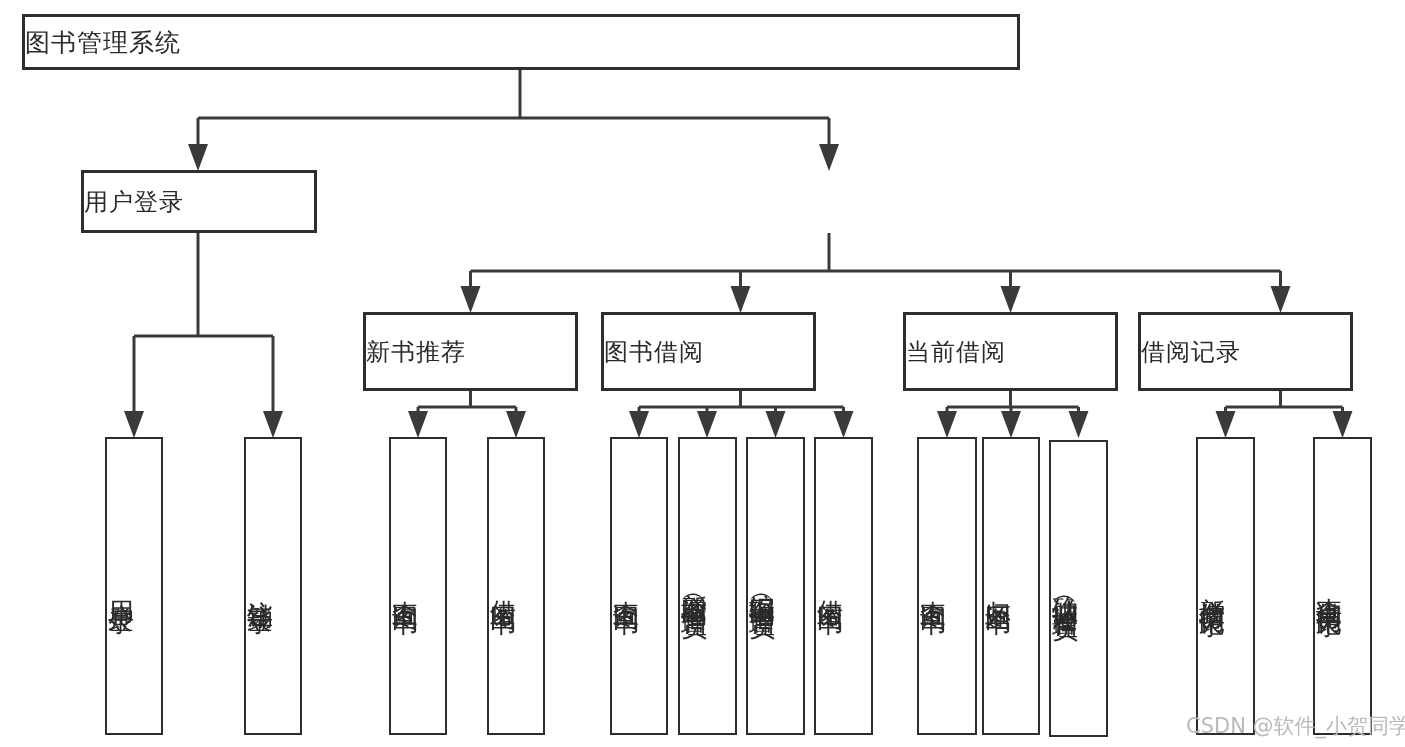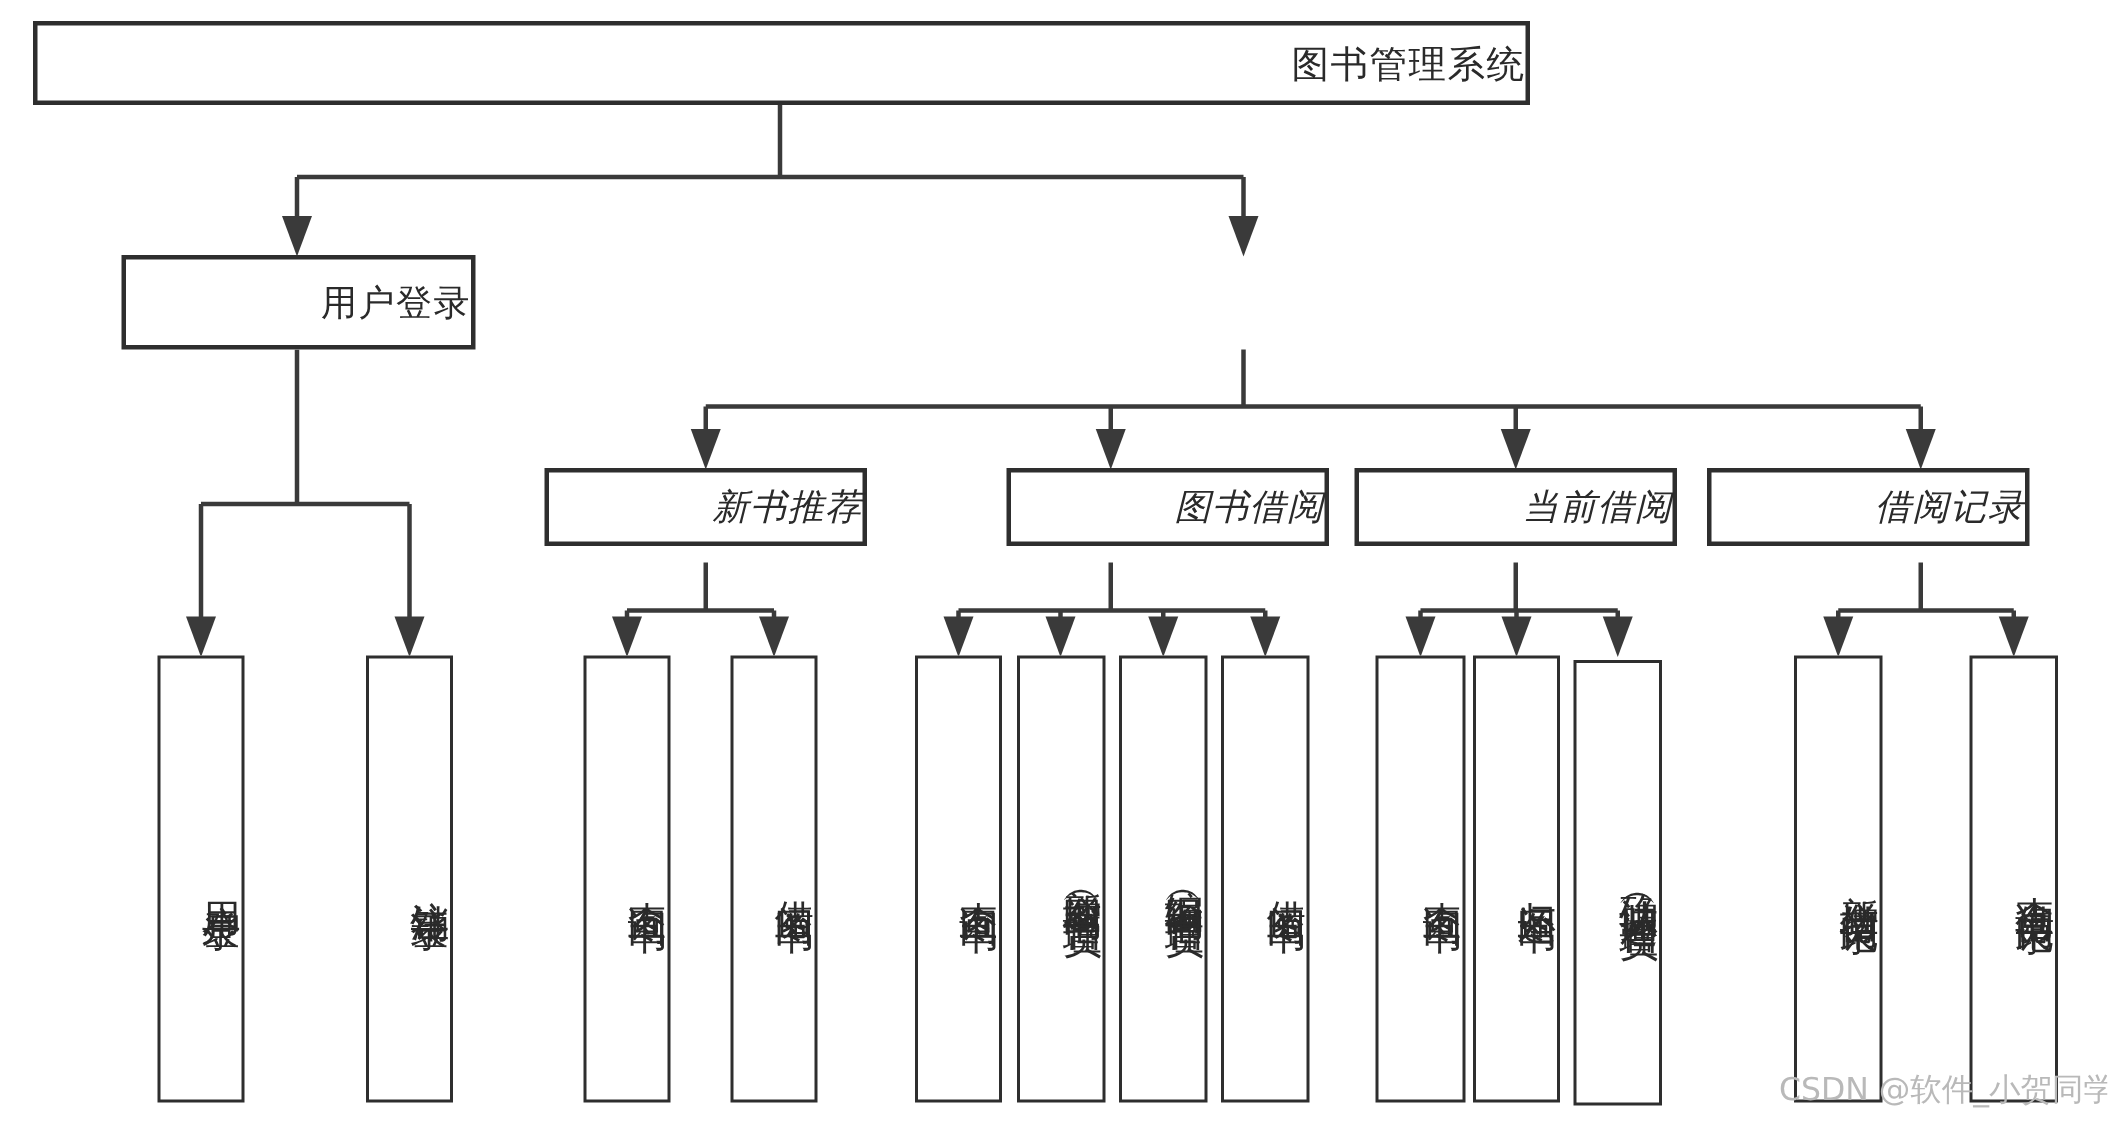--- a/index.html
+++ b/index.html
@@ -21,35 +21,35 @@
     width: 1405px;
     height: 747px;
   }
   .node {
     position: absolute;
     box-sizing: border-box;
     background: #ffffff;
     border: 3px solid #2e2e2e;
     display: flex;
     align-items: center;
-    justify-content: flex-end;
+    justify-content: flex-start;
     color: #2a2a2a;
     z-index: 2;
   }
   .node-h {
     font-size: 24px;
     letter-spacing: 1px;
   }
   .node-root {
     left: 22px; top: 14px;
     width: 998px; height: 56px;
     font-size: 25px;
   }
   .node-l2 { top: 170px; width: 236px; height: 63px; }
-  .node-l3 { top: 312px; width: 215px; height: 52px; font-style: italic; }
+  .node-l3 { top: 312px; width: 215px; height: 79px; }
   .leaf {
     top: 437px;
     width: 58px;
     height: 298px;
     border-width: 2.5px;
   }
   .leaf .vtext {
     writing-mode: vertical-rl;
     text-orientation: mixed;
     font-size: 26px;
@@ -142,21 +142,21 @@
     <span>图书管理系统</span>
   </div>
 
   <div class="node node-h node-l2" style="left:81px;">
     <span>用户登录</span>
   </div>
 
   <div class="node node-h node-l3" style="left:363px;">
     <span>新书推荐</span>
   </div>
-  <div class="node node-h node-l3" style="left:671px;">
+  <div class="node node-h node-l3" style="left:601px;">
     <span>图书借阅</span>
   </div>
   <div class="node node-h node-l3" style="left:903px;">
     <span>当前借阅</span>
   </div>
   <div class="node node-h node-l3" style="left:1138px;">
     <span>借阅记录</span>
   </div>
 
   <div class="node leaf" style="left:105px;">

